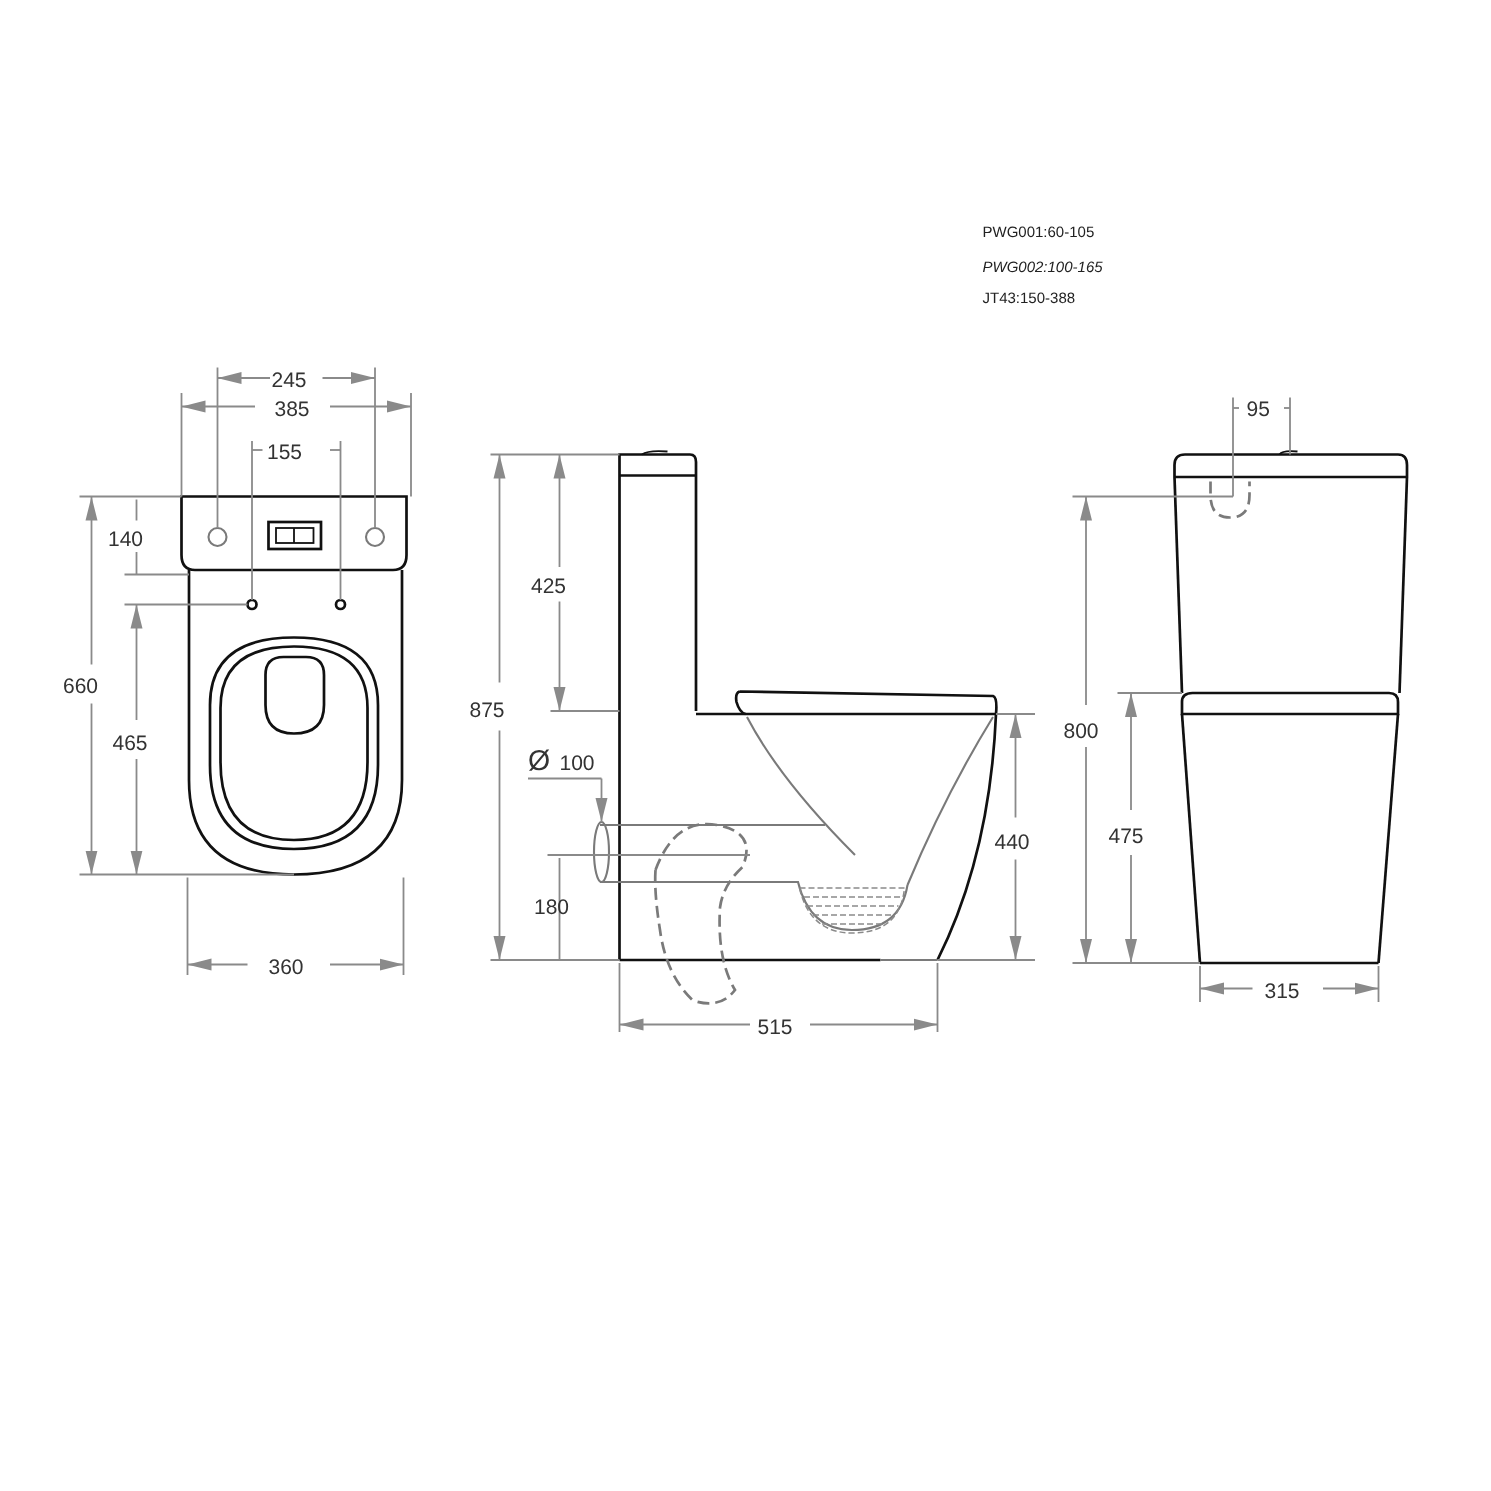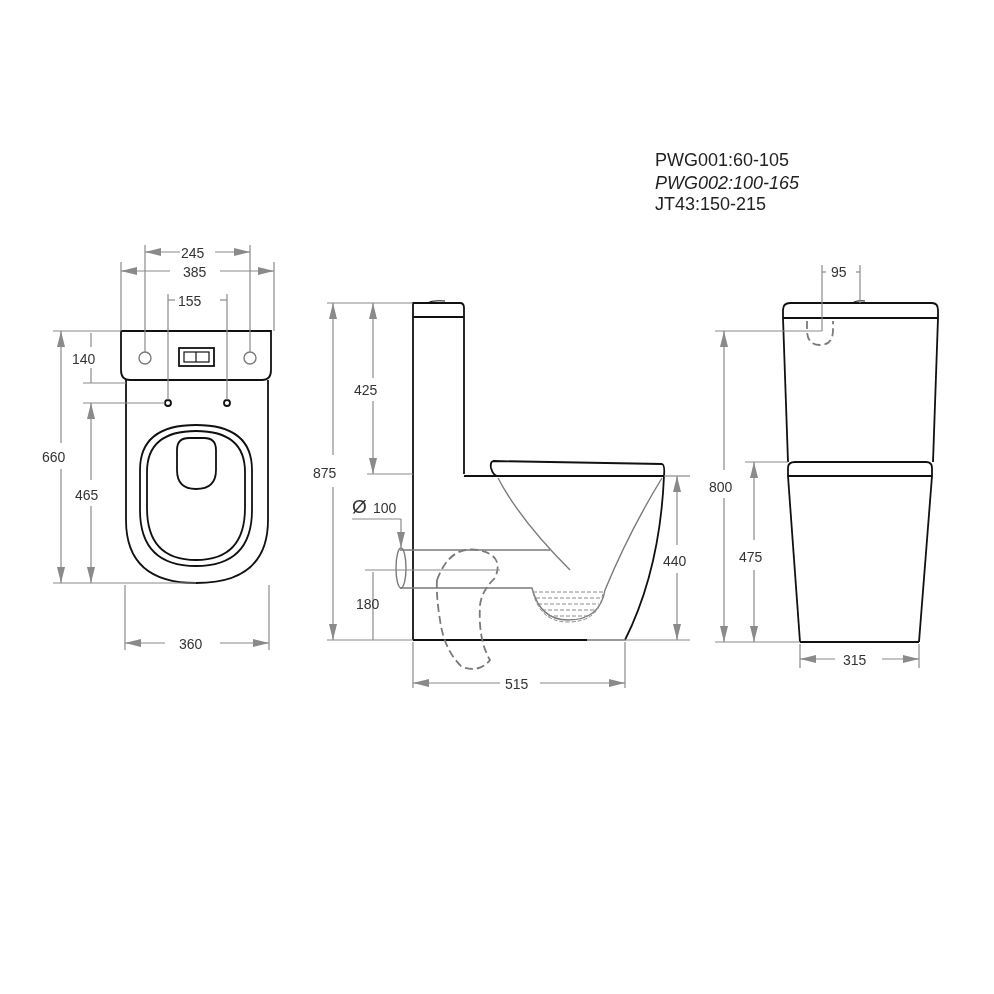--- a/index.html
+++ b/index.html
@@ -1,31 +1,31 @@
 <!DOCTYPE html>
 <html><head>
 <meta charset="utf-8">
 <style>
   html, body { margin: 0; padding: 0; background: #ffffff; }
   body { width: 994px; height: 994px; position: relative; overflow: hidden; font-family: "Liberation Sans", sans-serif; }
   svg { position: absolute; left: 0; top: 0; }
   .dim { fill: #333333; font-family: "Liberation Sans", sans-serif; font-size: 14px; }
-  .note { position: absolute; left: 655px; font-size: 18px; color: #222222; font-family: "Liberation Sans", sans-serif; }
+  .note { position: absolute; left: 655px; font-size: 10px; color: #222222; font-family: "Liberation Sans", sans-serif; }
   .dl { stroke: #8a8a8a; stroke-width: 1.2; fill: none; }
   .obj { stroke: #111111; stroke-width: 1.8; fill: none; }
   .thin { stroke: #111111; stroke-width: 1.2; fill: none; }
   .gr { stroke: #7a7a7a; stroke-width: 1.4; fill: none; }
   .dash { stroke: #7a7a7a; stroke-width: 1.8; fill: none; stroke-dasharray: 8 4; }
 </style>
 </head>
 <body>
 
 <div class="note" style="top:150px;">PWG001:60-105</div>
 <div class="note" style="top:173px;font-style:italic;">PWG002:100-165</div>
-<div class="note" style="top:194px;">JT43:150-215</div>
+<div class="note" style="top:194px;">JT43:150-388</div>
 
 <svg width="994" height="994" viewBox="0 0 994 994">
   <defs>
     <marker id="ah" viewBox="0 0 16 10" refX="16" refY="5" markerWidth="16" markerHeight="10" orient="auto-start-reverse" markerUnits="userSpaceOnUse">
       <path d="M0,1 L16,5 L0,9 Z" fill="#8a8a8a"></path>
     </marker>
   </defs>
 
   <g>
 

